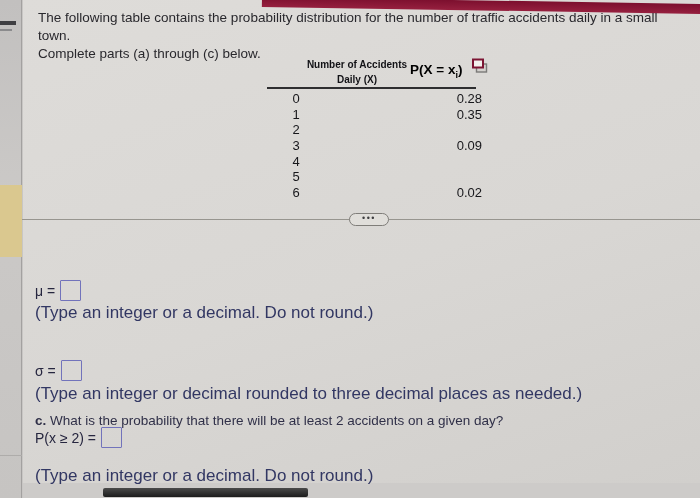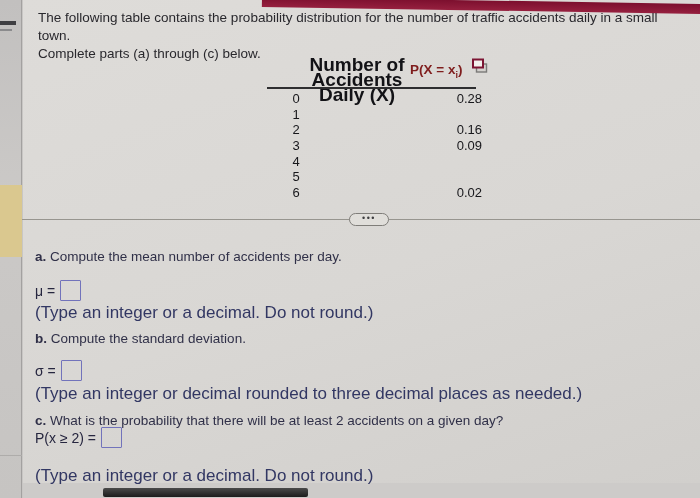--- a/index.html
+++ b/index.html
@@ -46,25 +46,25 @@
   }
 
   .statement {
     position: absolute; left: 38px; top: 9px; width: 648px;
     font-size: 13.5px; line-height: 18px; color: #29282d;
   }
 
   
   .tbl-head-x {
     position: absolute; left: 266px; top: 57px; width: 182px;
-    text-align: center; font-weight: bold; font-size: 19px; color: #121216; line-height: 15px;
+    text-align: center; font-weight: bold; font-size: 10px; color: #121216; line-height: 15px;
   }
   .tbl-head-p {
     position: absolute; left: 410px; top: 62px; width: 70px;
-    font-weight: bold; font-size: 13.5px; color: #7f1d1d;
+    font-weight: bold; font-size: 13.5px; color: #000000;
   }
   .tbl-head-p sub { font-size: 9px; }
   .copy-icon { position: absolute; left: 471px; top: 58px; width: 18px; height: 17px; cursor: pointer; }
   .tbl-rule { position: absolute; left: 267px; top: 87px; width: 209px; border-top: 2px solid #2e2e30; }
   .tbl-body { position: absolute; left: 267px; top: 91px; width: 215px; }
   .trow { display: flex; justify-content: space-between; height: 15.7px; line-height: 15.7px; font-size: 13px; color: #17171b; }
   .trow .tx { width: 58px; text-align: center; }
   .trow .tp { width: 92px; text-align: right; }
 
   
@@ -128,52 +128,50 @@
 
   <div class="tbl-rule"></div>
 
   <div class="tbl-body">
     <div class="trow">
         <span class="tx">0</span>
         <span class="tp">0.28</span>
       </div>
     <div class="trow">
         <span class="tx">1</span>
+        <span class="tp">0.35</span>
       </div>
     <div class="trow">
         <span class="tx">2</span>
-        <span class="tp">0.16</span>
       </div>
     <div class="trow">
         <span class="tx">3</span>
         <span class="tp">0.09</span>
       </div>
     <div class="trow">
         <span class="tx">4</span>
       </div>
     <div class="trow">
         <span class="tx">5</span>
       </div>
     <div class="trow">
         <span class="tx">6</span>
         <span class="tp">0.02</span>
       </div>
   </div>
 
   <div class="divider-line"></div>
   <div class="ellipsis-pill">•••</div>
 
-  <div class="q pa-q"><b>a.</b>&nbsp;<span>Compute the mean number of accidents per day.</span></div>
   <div class="expr pa-expr">
     <span class="sym">μ =</span>
     <input class="ans-box" type="text" value="" style="">
   </div>
   <div class="hint pa-hint">(Type an integer or a decimal. Do not round.)</div>
 
-  <div class="q pb-q"><b>b.</b>&nbsp;<span>Compute the standard deviation.</span></div>
   <div class="expr pb-expr">
     <span class="sym">σ =</span>
     <input class="ans-box" type="text" value="" style="">
   </div>
   <div class="hint pb-hint">(Type an integer or decimal rounded to three decimal places as needed.)</div>
 
   <div class="q pc-q"><b>c.</b>&nbsp;<span>What is the probability that there will be at least 2 accidents on a given day?</span></div>
   <div class="expr pc-expr">
     <span class="sym">P(x ≥ 2) =</span>
     <input class="ans-box" type="text" value="" style="">

